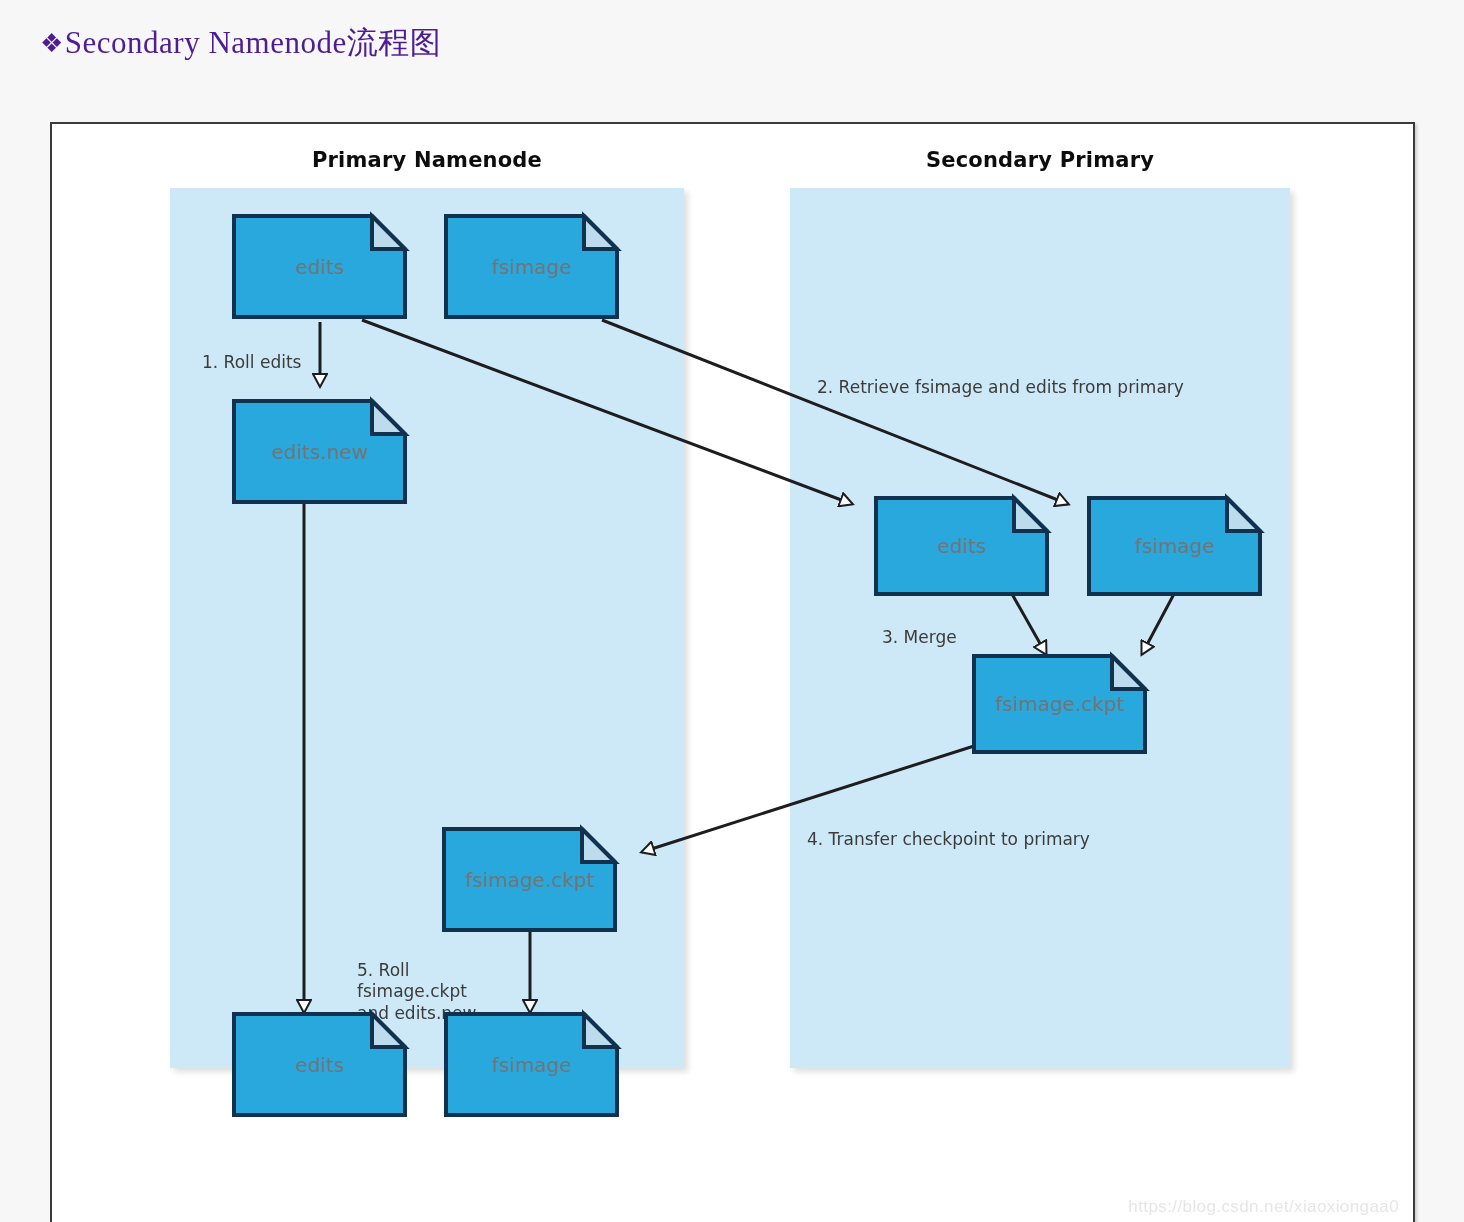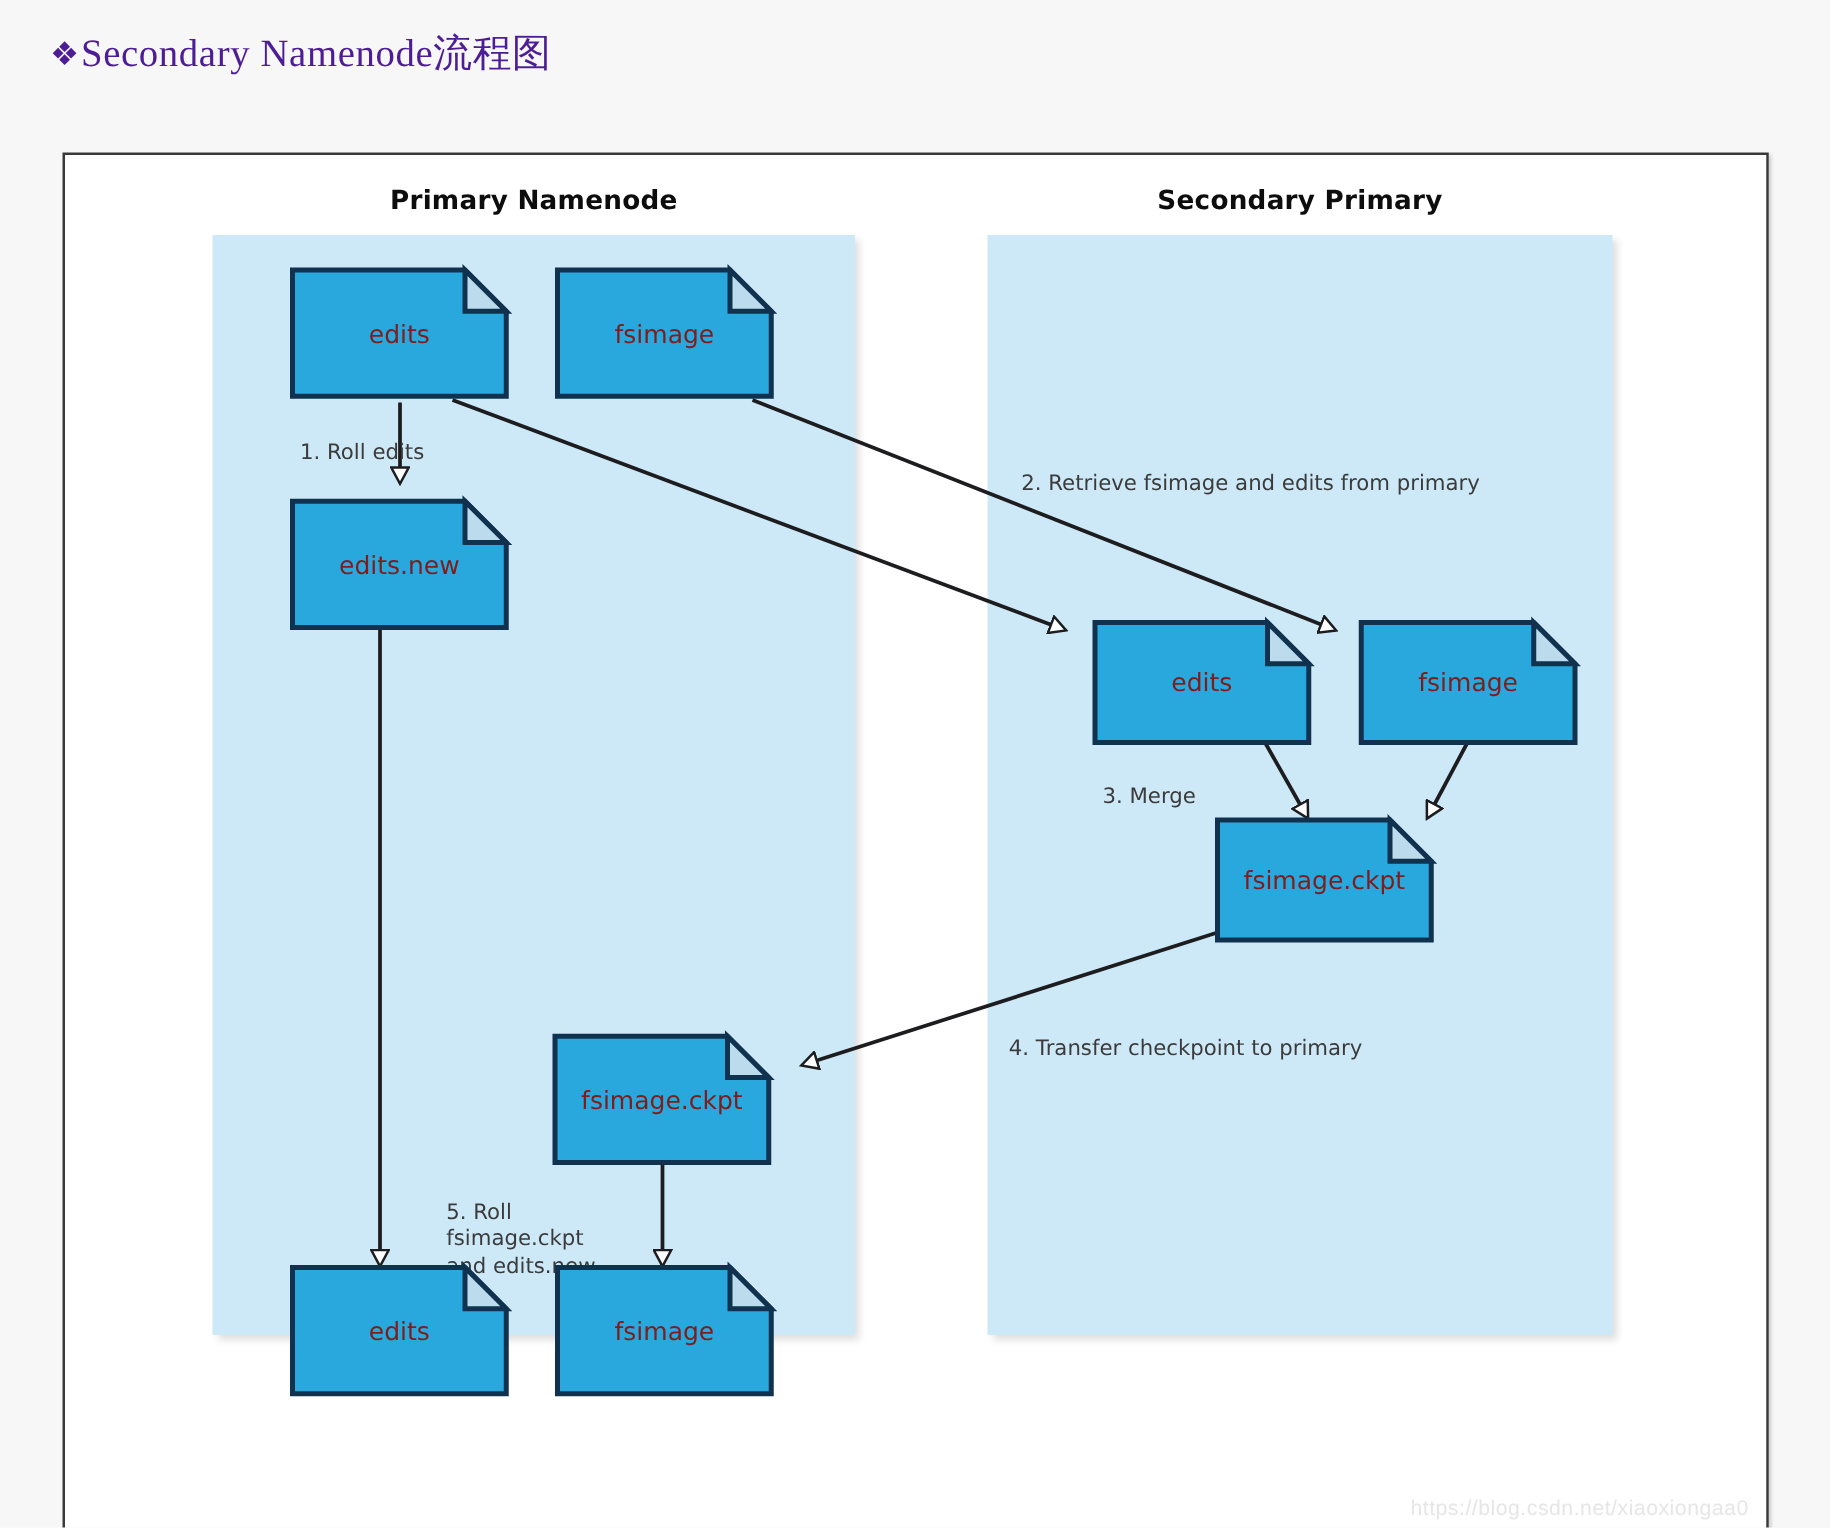--- a/index.html
+++ b/index.html
@@ -73,21 +73,21 @@
   .doc svg { display: block; overflow: visible; }
   .doc .doc-label {
     position: absolute;
     left: 0;
     right: 0;
     top: 50%;
     transform: translateY(-50%);
     text-align: center;
     font-family: "DejaVu Sans", sans-serif;
     font-size: 20px;
-    color: #7f1d1d;
+    color: #737373;
     white-space: nowrap;
     pointer-events: none;
   }
 
   #edge-layer {
     position: absolute;
     left: 0; top: 0;
     width: 1365px;
     height: 1053px;
     pointer-events: none;
@@ -152,21 +152,21 @@
       <line x1="1122" y1="470" x2="1090" y2="530" marker-end="url(#ah-open)"></line>
 
       <line x1="922" y1="622" x2="590" y2="728" marker-end="url(#ah-open)"></line>
 
       <line x1="252" y1="380" x2="252" y2="888" marker-end="url(#ah-open)"></line>
 
       <line x1="478" y1="808" x2="478" y2="888" marker-end="url(#ah-open)"></line>
     </g>
   </svg>
 
-  <div class="step-label" style="left:150px; top:228px;margin-left:38px;">1. Roll edits</div>
+  <div class="step-label" style="left:150px; top:228px;">1. Roll edits</div>
   <div class="step-label" style="left:765px; top:253px;">2. Retrieve fsimage and edits from primary</div>
   <div class="step-label" style="left:830px; top:503px;">3. Merge</div>
   <div class="step-label" style="left:755px; top:705px;">4. Transfer checkpoint to primary</div>
   <div class="step-label" style="left:305px; top:836px;">5. Roll
 fsimage.ckpt
 and edits.new</div>
 
   <div class="doc" style="left:180px; top:90px; width:175px; height:105px;">
     <svg width="175" height="105" viewBox="0 0 175 105">
       <path d="M2,2 L140,2 L173,35 L173,103 L2,103 Z" fill="#29a8dd" stroke="#11324f" stroke-width="4" stroke-linejoin="miter"></path>

